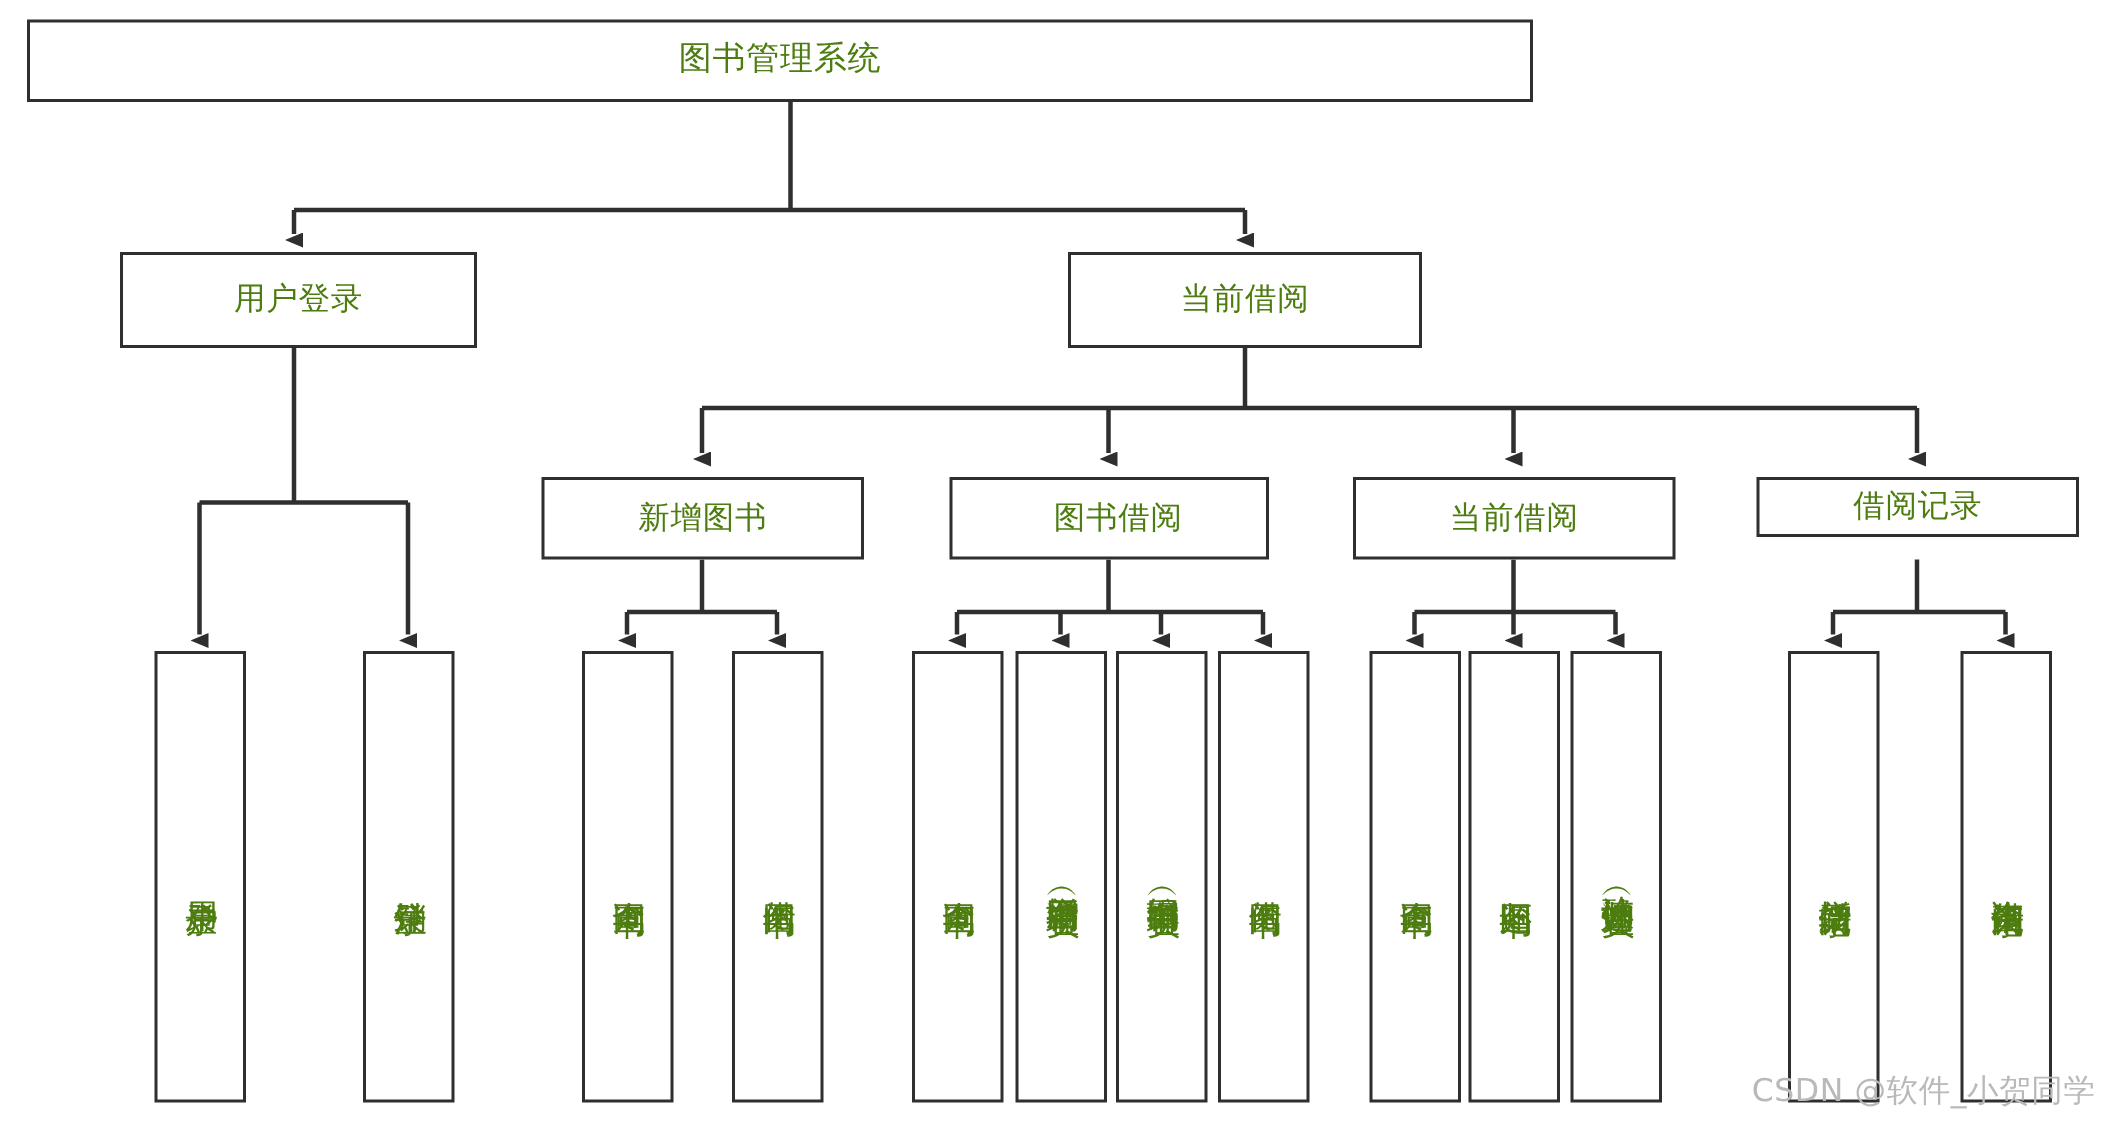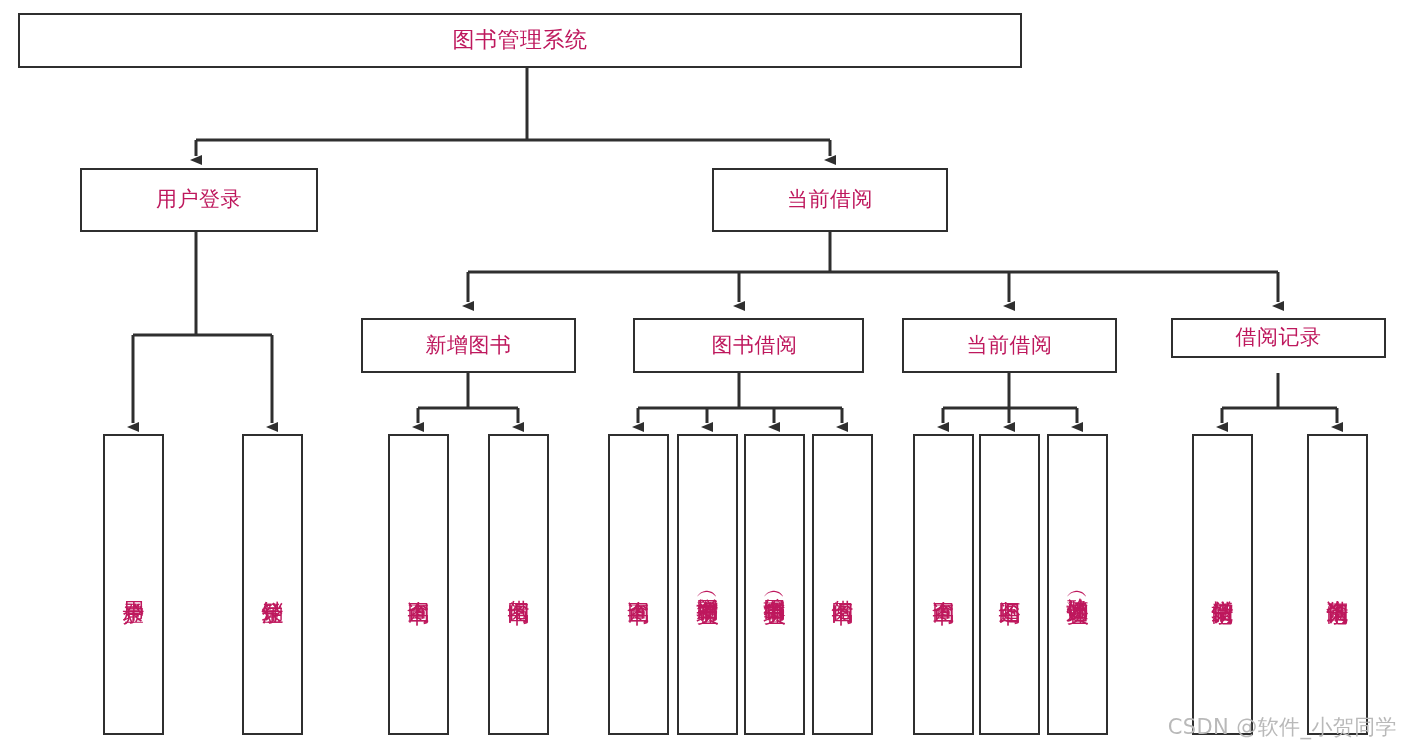--- a/index.html
+++ b/index.html
@@ -27,21 +27,21 @@
     position: absolute;
     box-sizing: border-box;
     border: 2.5px solid #2f2f2f;
     background: #ffffff;
     display: flex;
     align-items: center;
     justify-content: center;
     z-index: 2;
   }
   .node-label {
-    color: #be185d;
+    color: #4d7c0f;
     font-size: 21px;
     line-height: 1.1;
     letter-spacing: 0.5px;
     white-space: nowrap;
   }
   .node.root .node-label { font-size: 22px; }
   .node.leaf {
     align-items: center;
     justify-content: center;
   }
@@ -127,21 +127,21 @@
   <div class="node" style="left:80px; top:168px; width:238px; height:64px;">
     <span class="node-label">用户登录</span>
   </div>
   <div class="node" style="left:712px; top:168px; width:236px; height:64px;">
     <span class="node-label">当前借阅</span>
   </div>
 
   <div class="node" style="left:361px; top:318px; width:215px; height:55px;">
     <span class="node-label">新增图书</span>
   </div>
-  <div class="node" style="left:633px; top:318px; width:231px; height:55px;padding-left:12px;">
+  <div class="node" style="left:633px; top:318px; width:213px; height:55px;padding-left:12px;">
     <span class="node-label">图书借阅</span>
   </div>
   <div class="node" style="left:902px; top:318px; width:215px; height:55px;">
     <span class="node-label">当前借阅</span>
   </div>
   <div class="node" style="left:1171px; top:318px; width:215px; height:40px;">
     <span class="node-label">借阅记录</span>
   </div>
 
   <div class="node leaf" style="left:103px; top:434px; width:61px; height:301px;">

